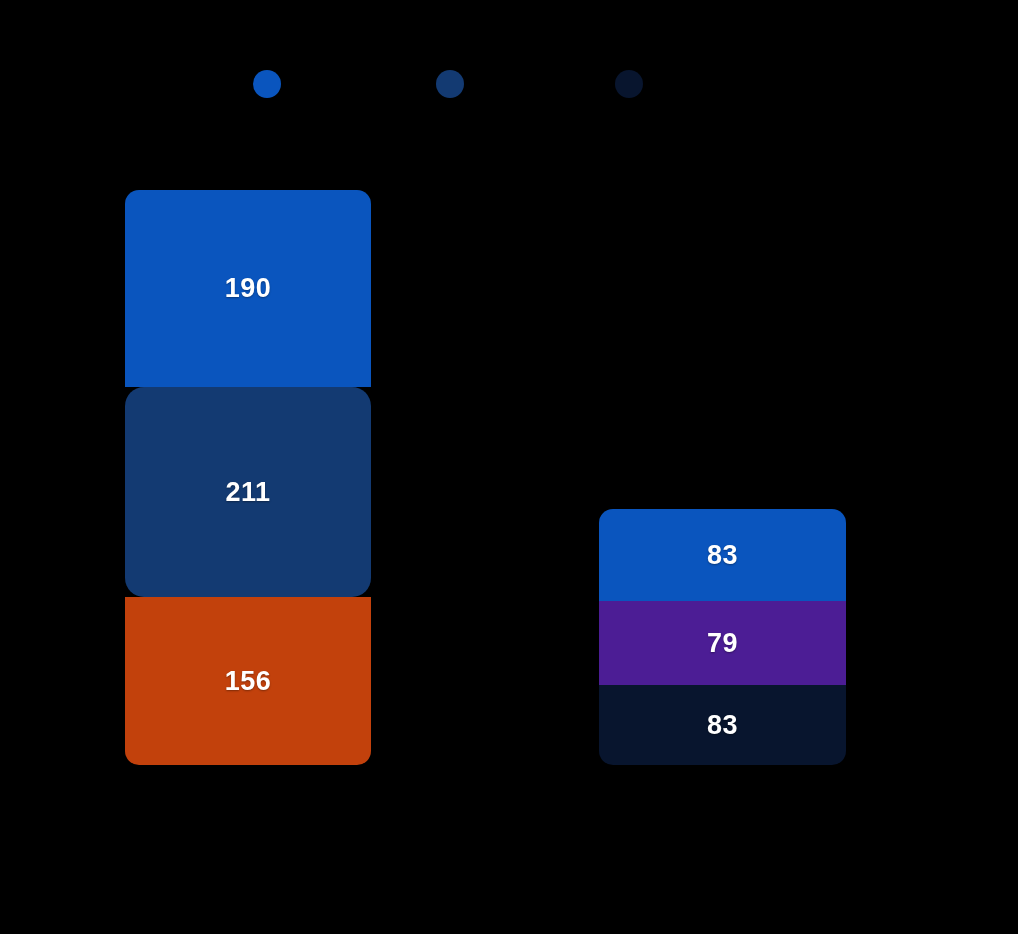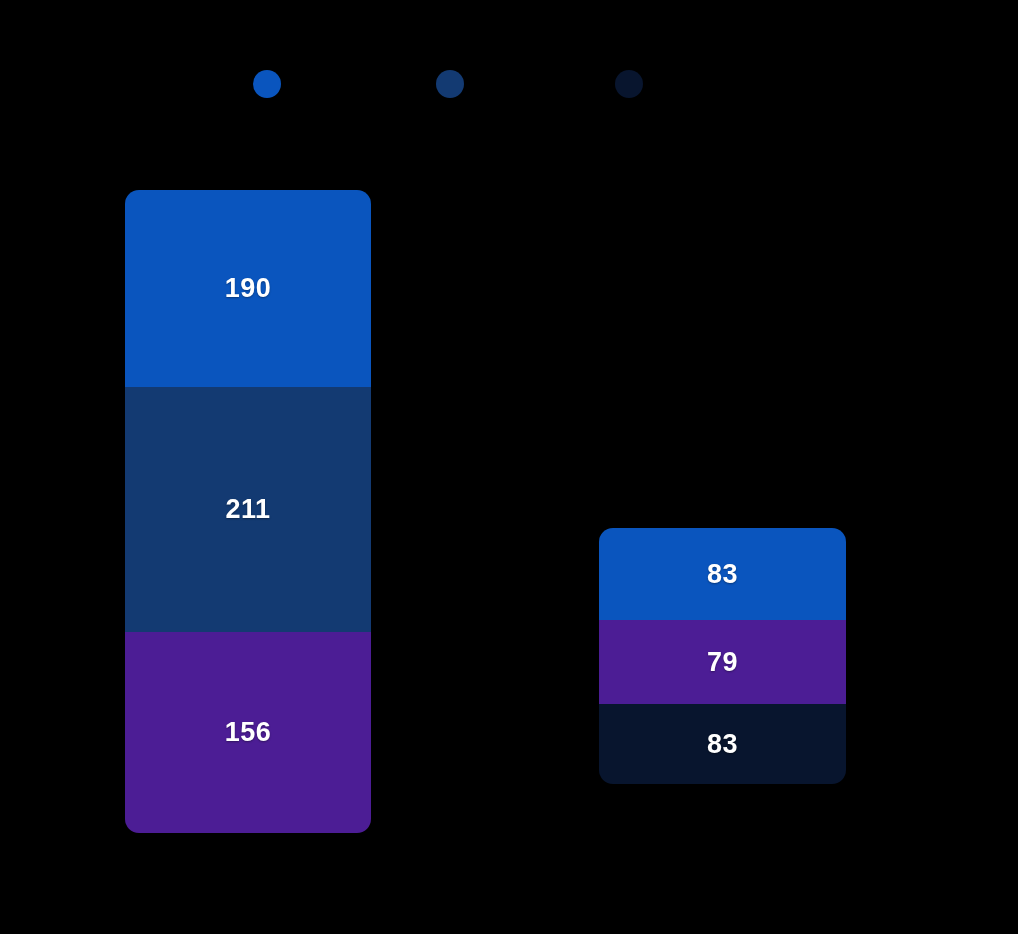--- a/index.html
+++ b/index.html
@@ -89,28 +89,28 @@
       <div class="legend-item" style="left: 615px; top: 70px;">
         <span class="legend-swatch" style="background: rgb(8, 21, 46);"></span>
       </div>
     </div>
 
   <div class="plot" id="plot-host">
       <div class="bar-column" style="left: 125px; top: 190px; width: 246px;">
         <div class="bar-segment" style="height: 197px; background: rgb(10, 85, 190);">
           <span class="segment-value">190</span>
         </div>
-        <div class="bar-segment" style="height: 245px; background: rgb(19, 58, 114);">
+        <div class="bar-segment" style="height: 210px; background: rgb(19, 58, 114); border-radius: 19px;">
           <span class="segment-value">211</span>
         </div>
-        <div class="bar-segment" style="height: 201px; background: #4c1d95;">
+        <div class="bar-segment" style="height: 168px; background: #c2410c;">
           <span class="segment-value">156</span>
         </div>
       </div>
-      <div class="bar-column" style="left: 599px; top: 528px; width: 247px;">
+      <div class="bar-column" style="left: 599px; top: 509px; width: 247px;">
         <div class="bar-segment" style="height: 92px; background: rgb(10, 85, 190);">
           <span class="segment-value">83</span>
         </div>
         <div class="bar-segment" style="height: 84px; background: #4c1d95;">
           <span class="segment-value">79</span>
         </div>
         <div class="bar-segment" style="height: 80px; background: rgb(8, 21, 46);">
           <span class="segment-value">83</span>
         </div>
       </div>

